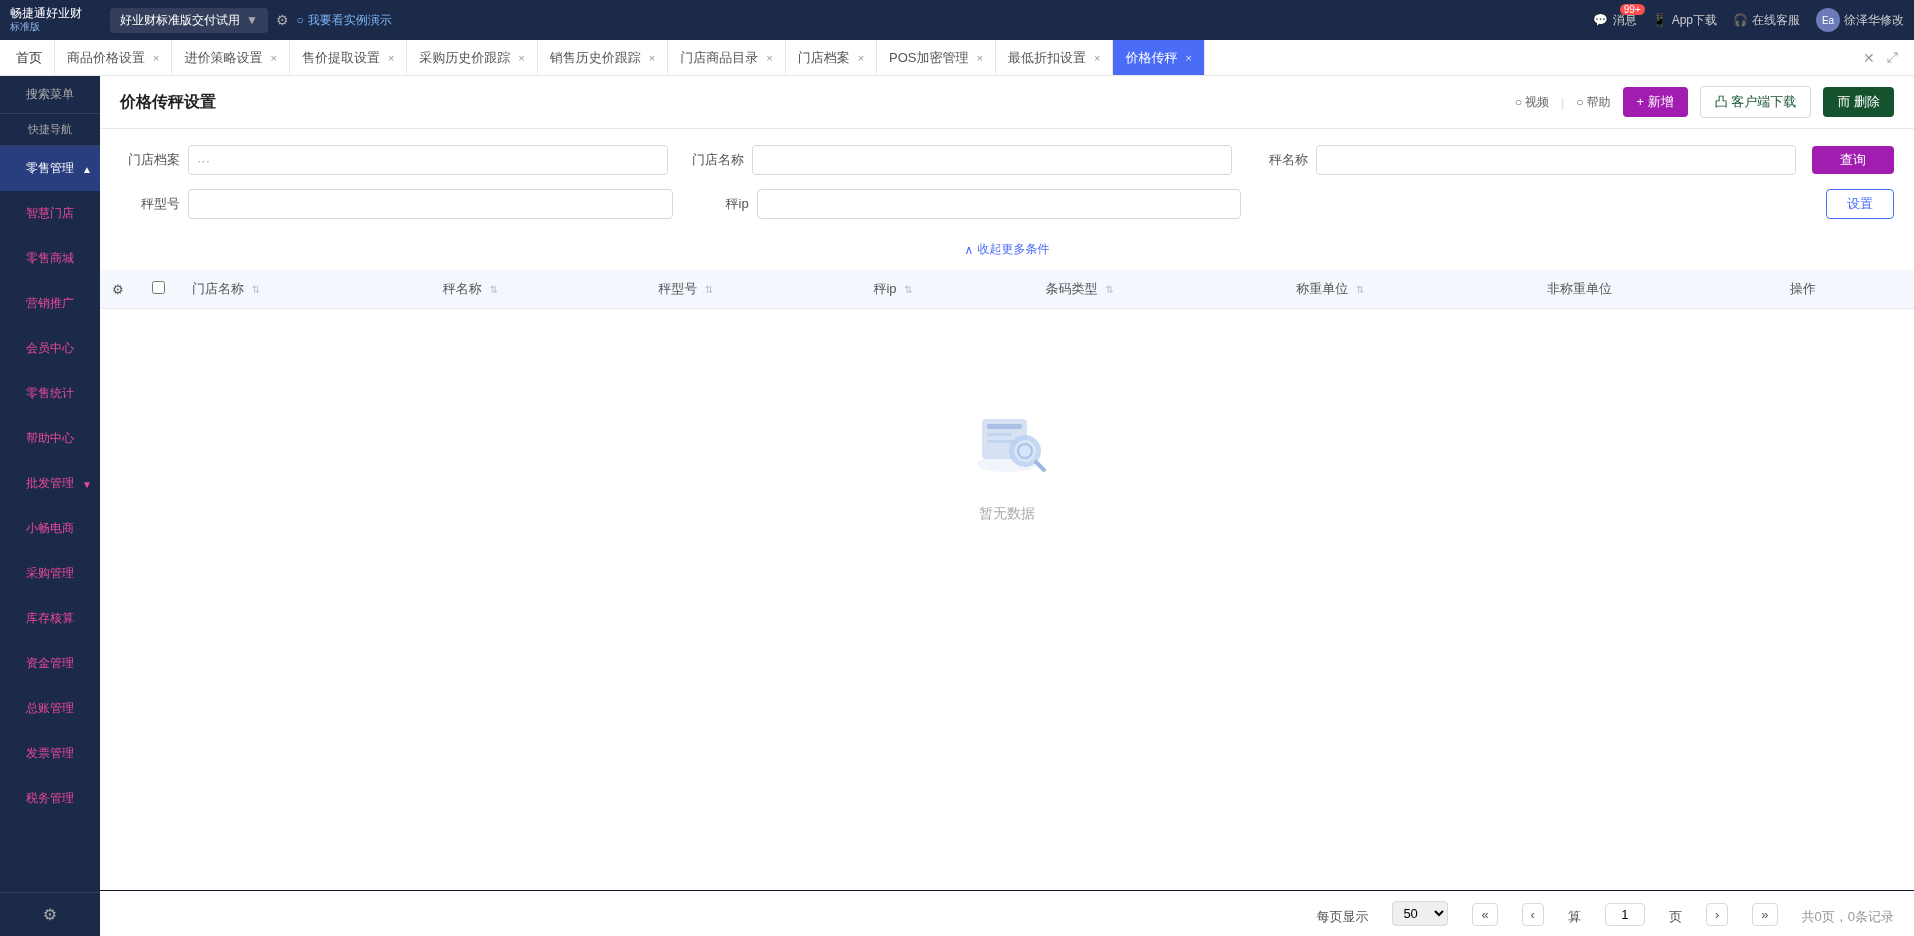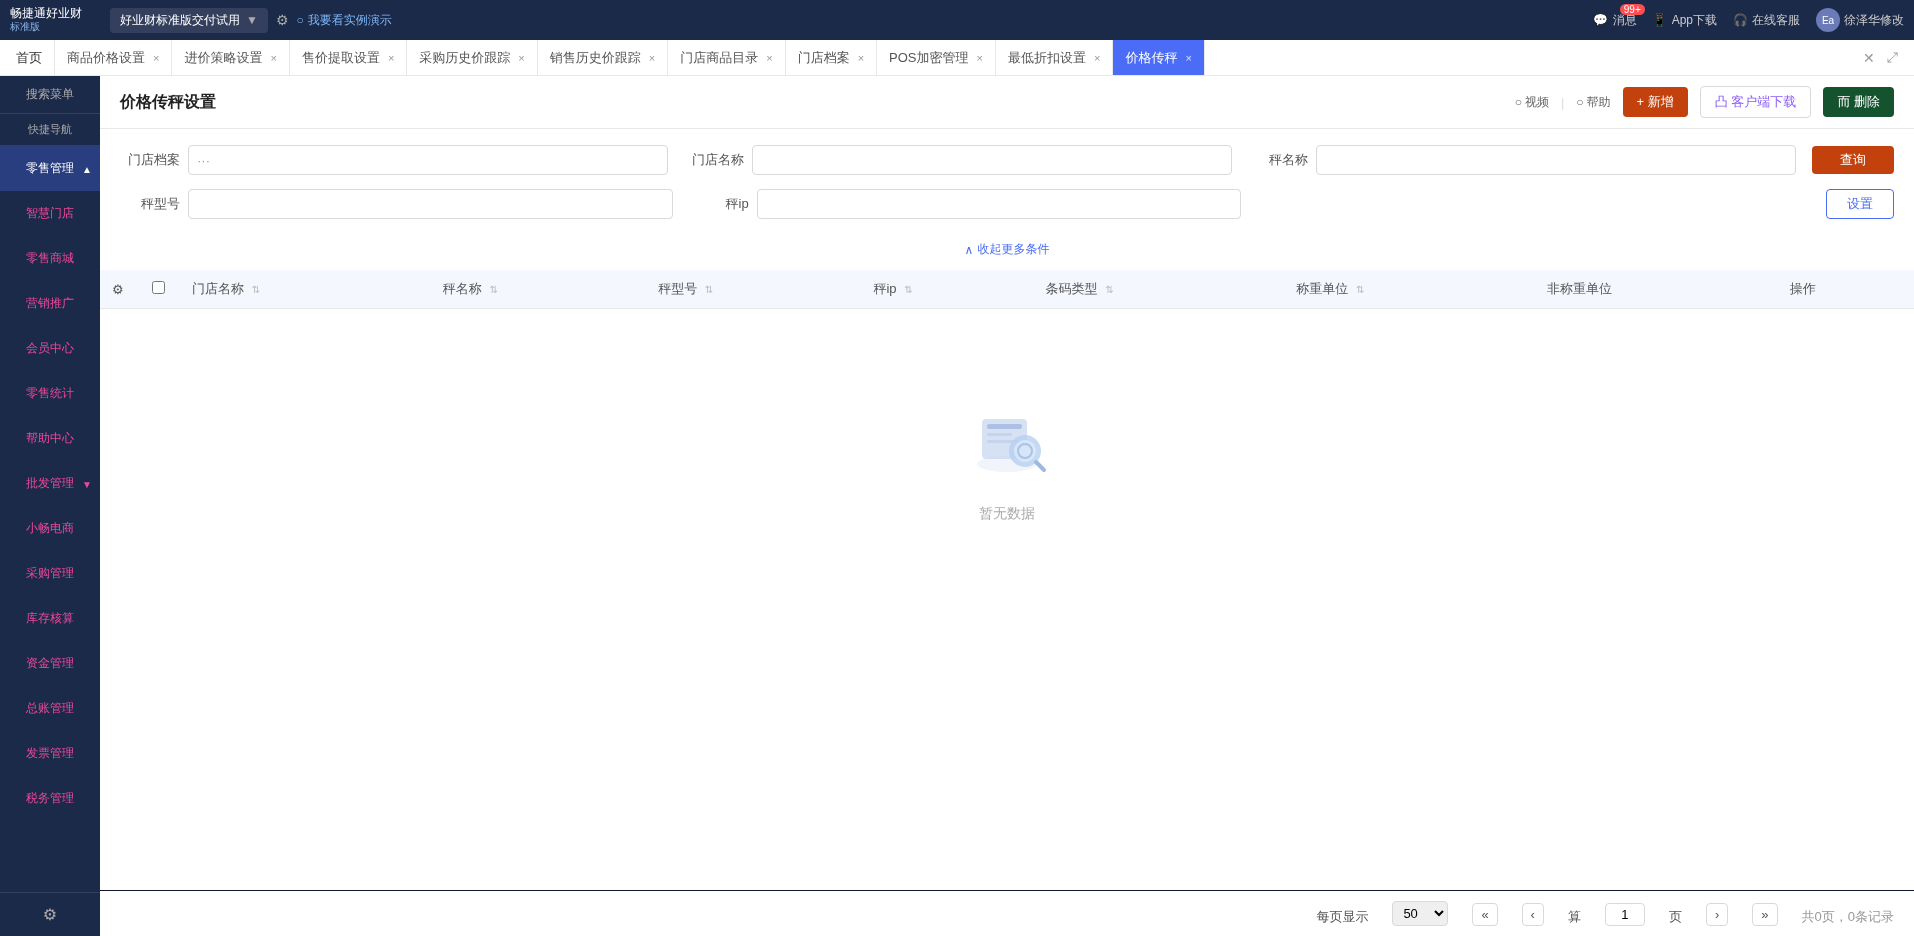--- a/index.html
+++ b/index.html
@@ -49,22 +49,22 @@
     .settings-gear { color: #aaa; cursor: pointer; font-size: 16px; }
 
     
     .content { flex: 1; display: flex; flex-direction: column; background: #f5f6fa; overflow: hidden; }
     .content-header { background: #fff; padding: 10px 20px; display: flex; align-items: center; justify-content: space-between; border-bottom: 1px solid #e8e8e8; flex-shrink: 0; }
     .page-title { font-size: 16px; font-weight: 600; color: #222; }
     .header-actions { display: flex; align-items: center; gap: 12px; }
     .header-link { color: #666; font-size: 12px; cursor: pointer; display: flex; align-items: center; gap: 3px; }
     .header-divider { color: #ddd; }
     .btn { display: flex; align-items: center; gap: 4px; padding: 6px 14px; border-radius: 4px; cursor: pointer; font-size: 13px; border: none; }
-    .btn-primary { background: #c2410c; color: #fff; }
-    .btn-default { background: #fff; color: #8b5cf6; border: 1px solid #d9d9d9; }
+    .btn-primary { background: #a21caf; color: #fff; }
+    .btn-default { background: #fff; color: #14532d; border: 1px solid #d9d9d9; }
     .btn-danger { background: #14532d; color: #fff; }
 
     
     .search-form { background: #fff; padding: 16px 20px 0; flex-shrink: 0; }
     .form-row { display: flex; align-items: center; gap: 16px; margin-bottom: 14px; }
     .form-field { display: flex; align-items: center; gap: 8px; flex: 1; }
     .form-label { color: #555; font-size: 13px; white-space: nowrap; min-width: 60px; text-align: right; }
     .form-input { flex: 1; border: 1px solid #d9d9d9; border-radius: 4px; padding: 5px 10px; font-size: 13px; color: #333; outline: none; height: 30px; }
     .store-selector { display: flex; align-items: center; border: 1px solid #d9d9d9; border-radius: 4px; padding: 4px 8px; gap: 4px; cursor: pointer; flex: 1; height: 30px; font-size: 13px; color: #999; }
     .store-dots { color: #999; }

